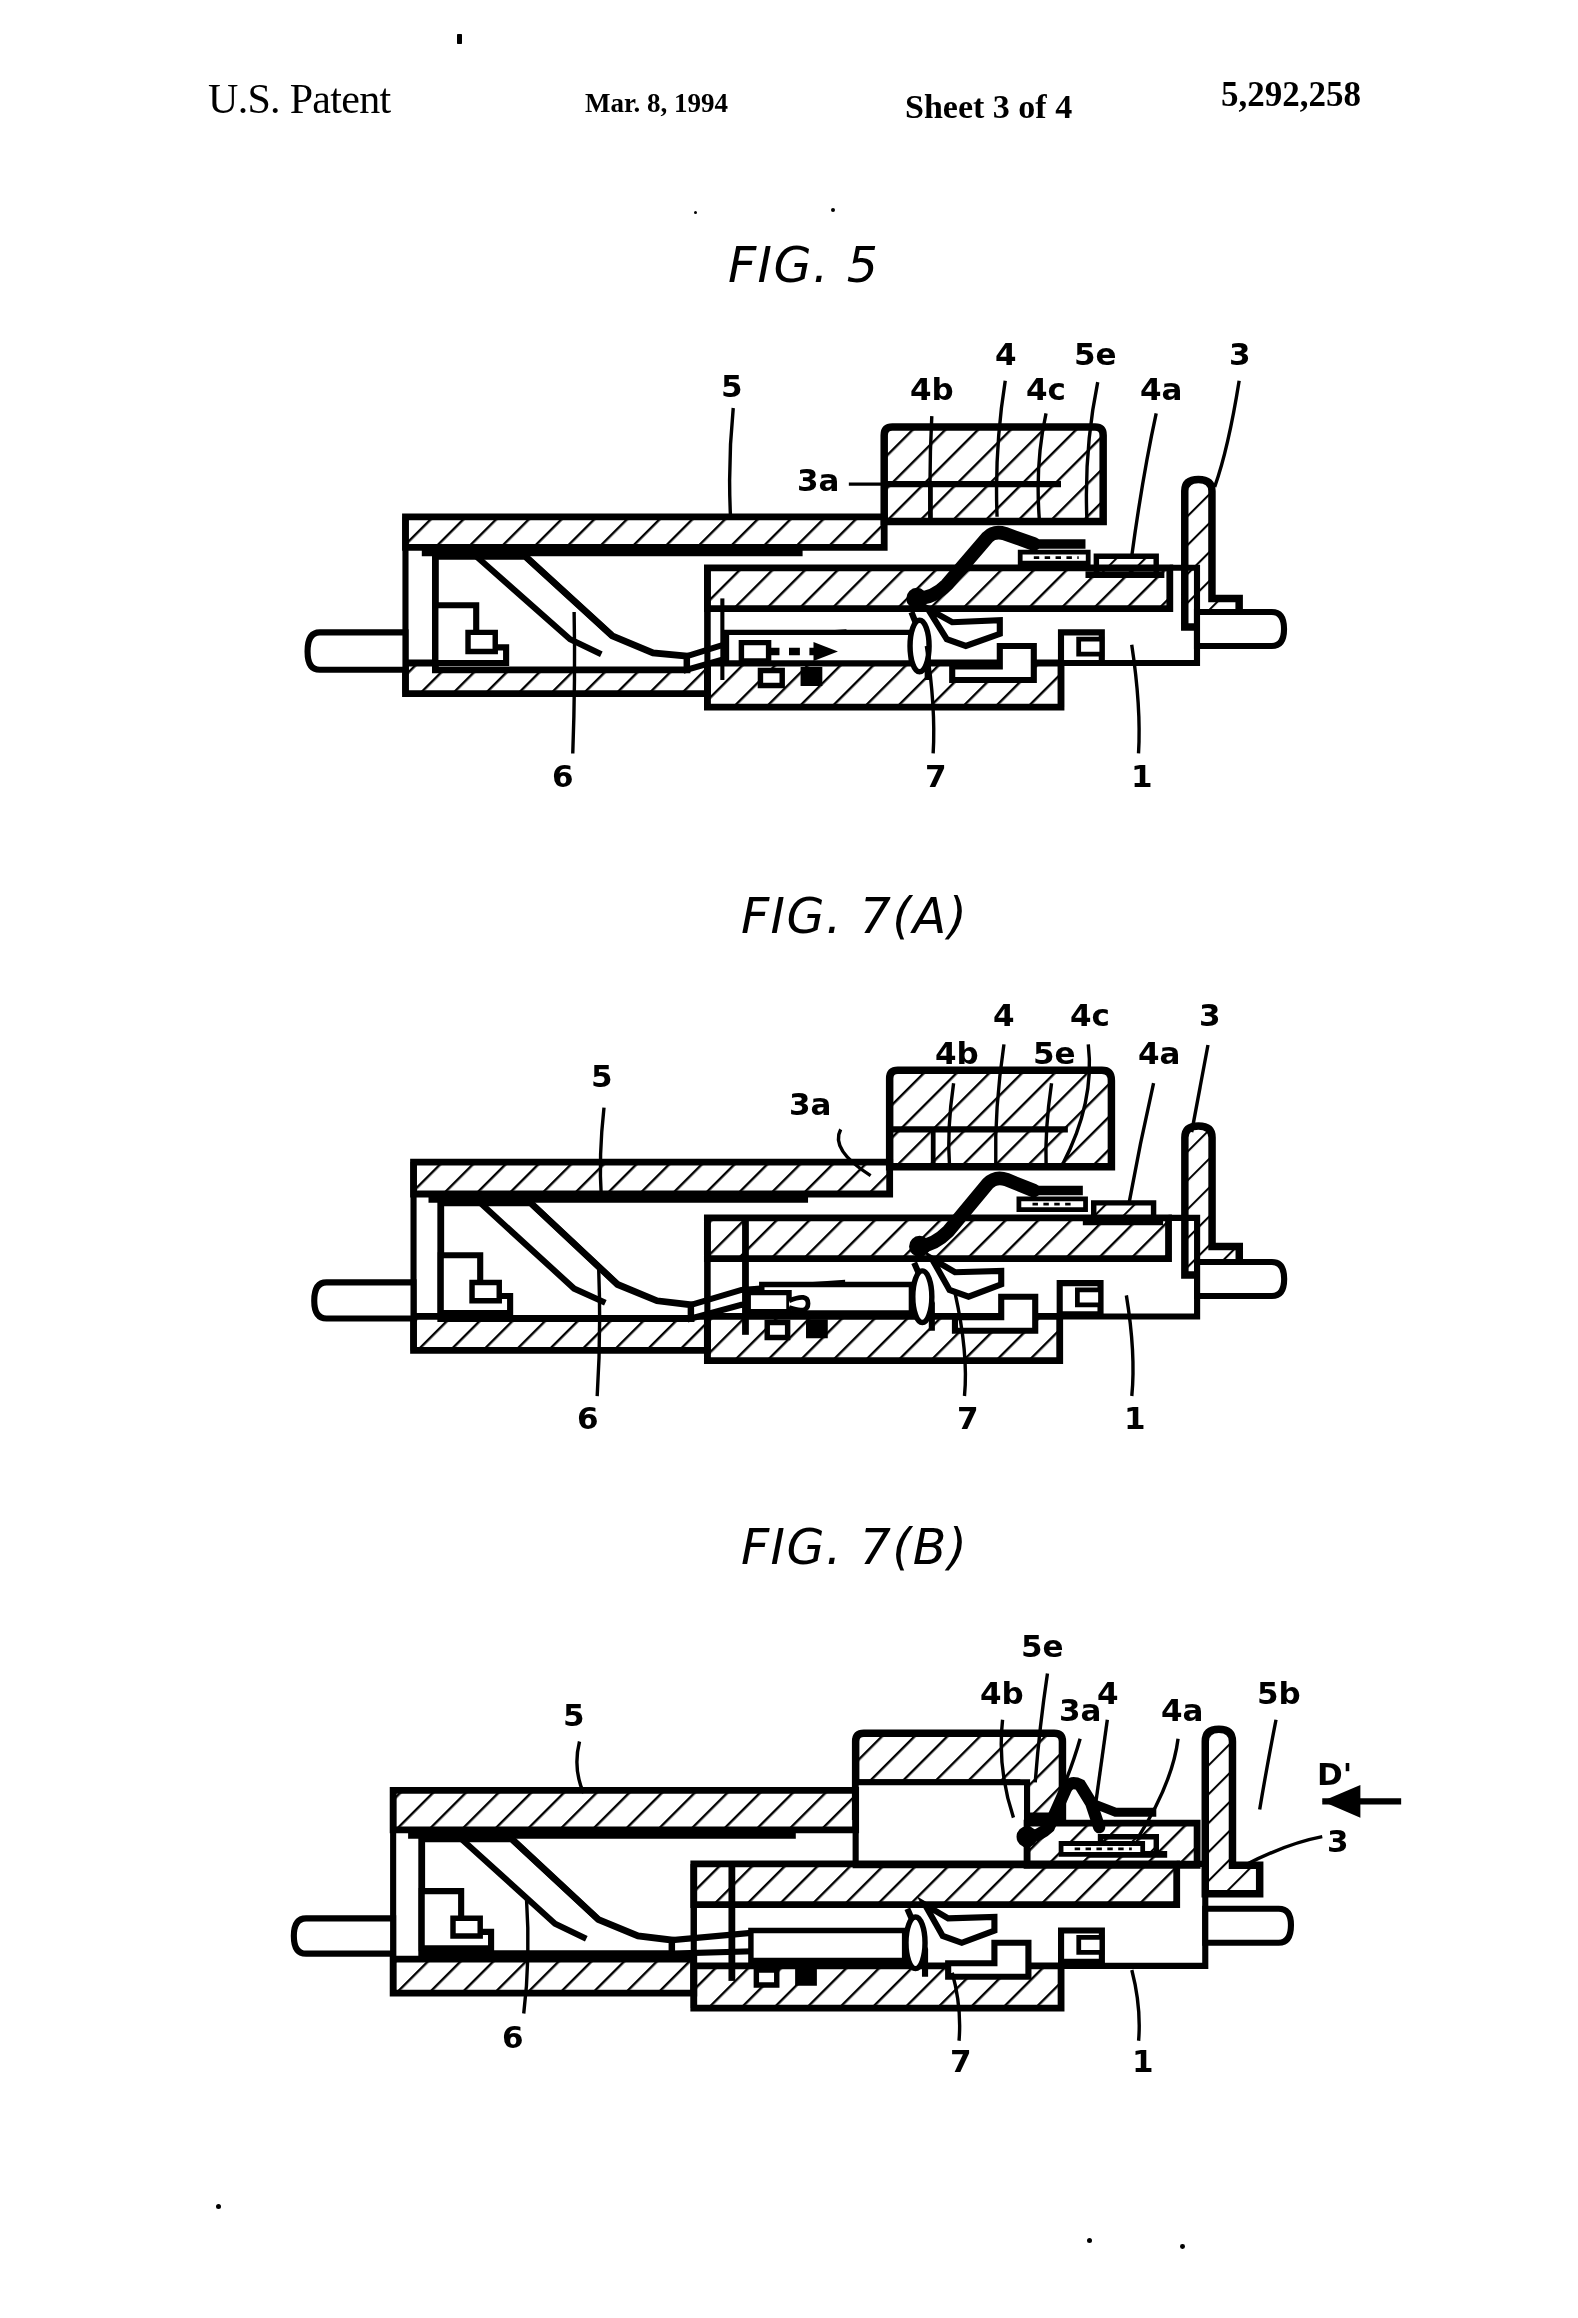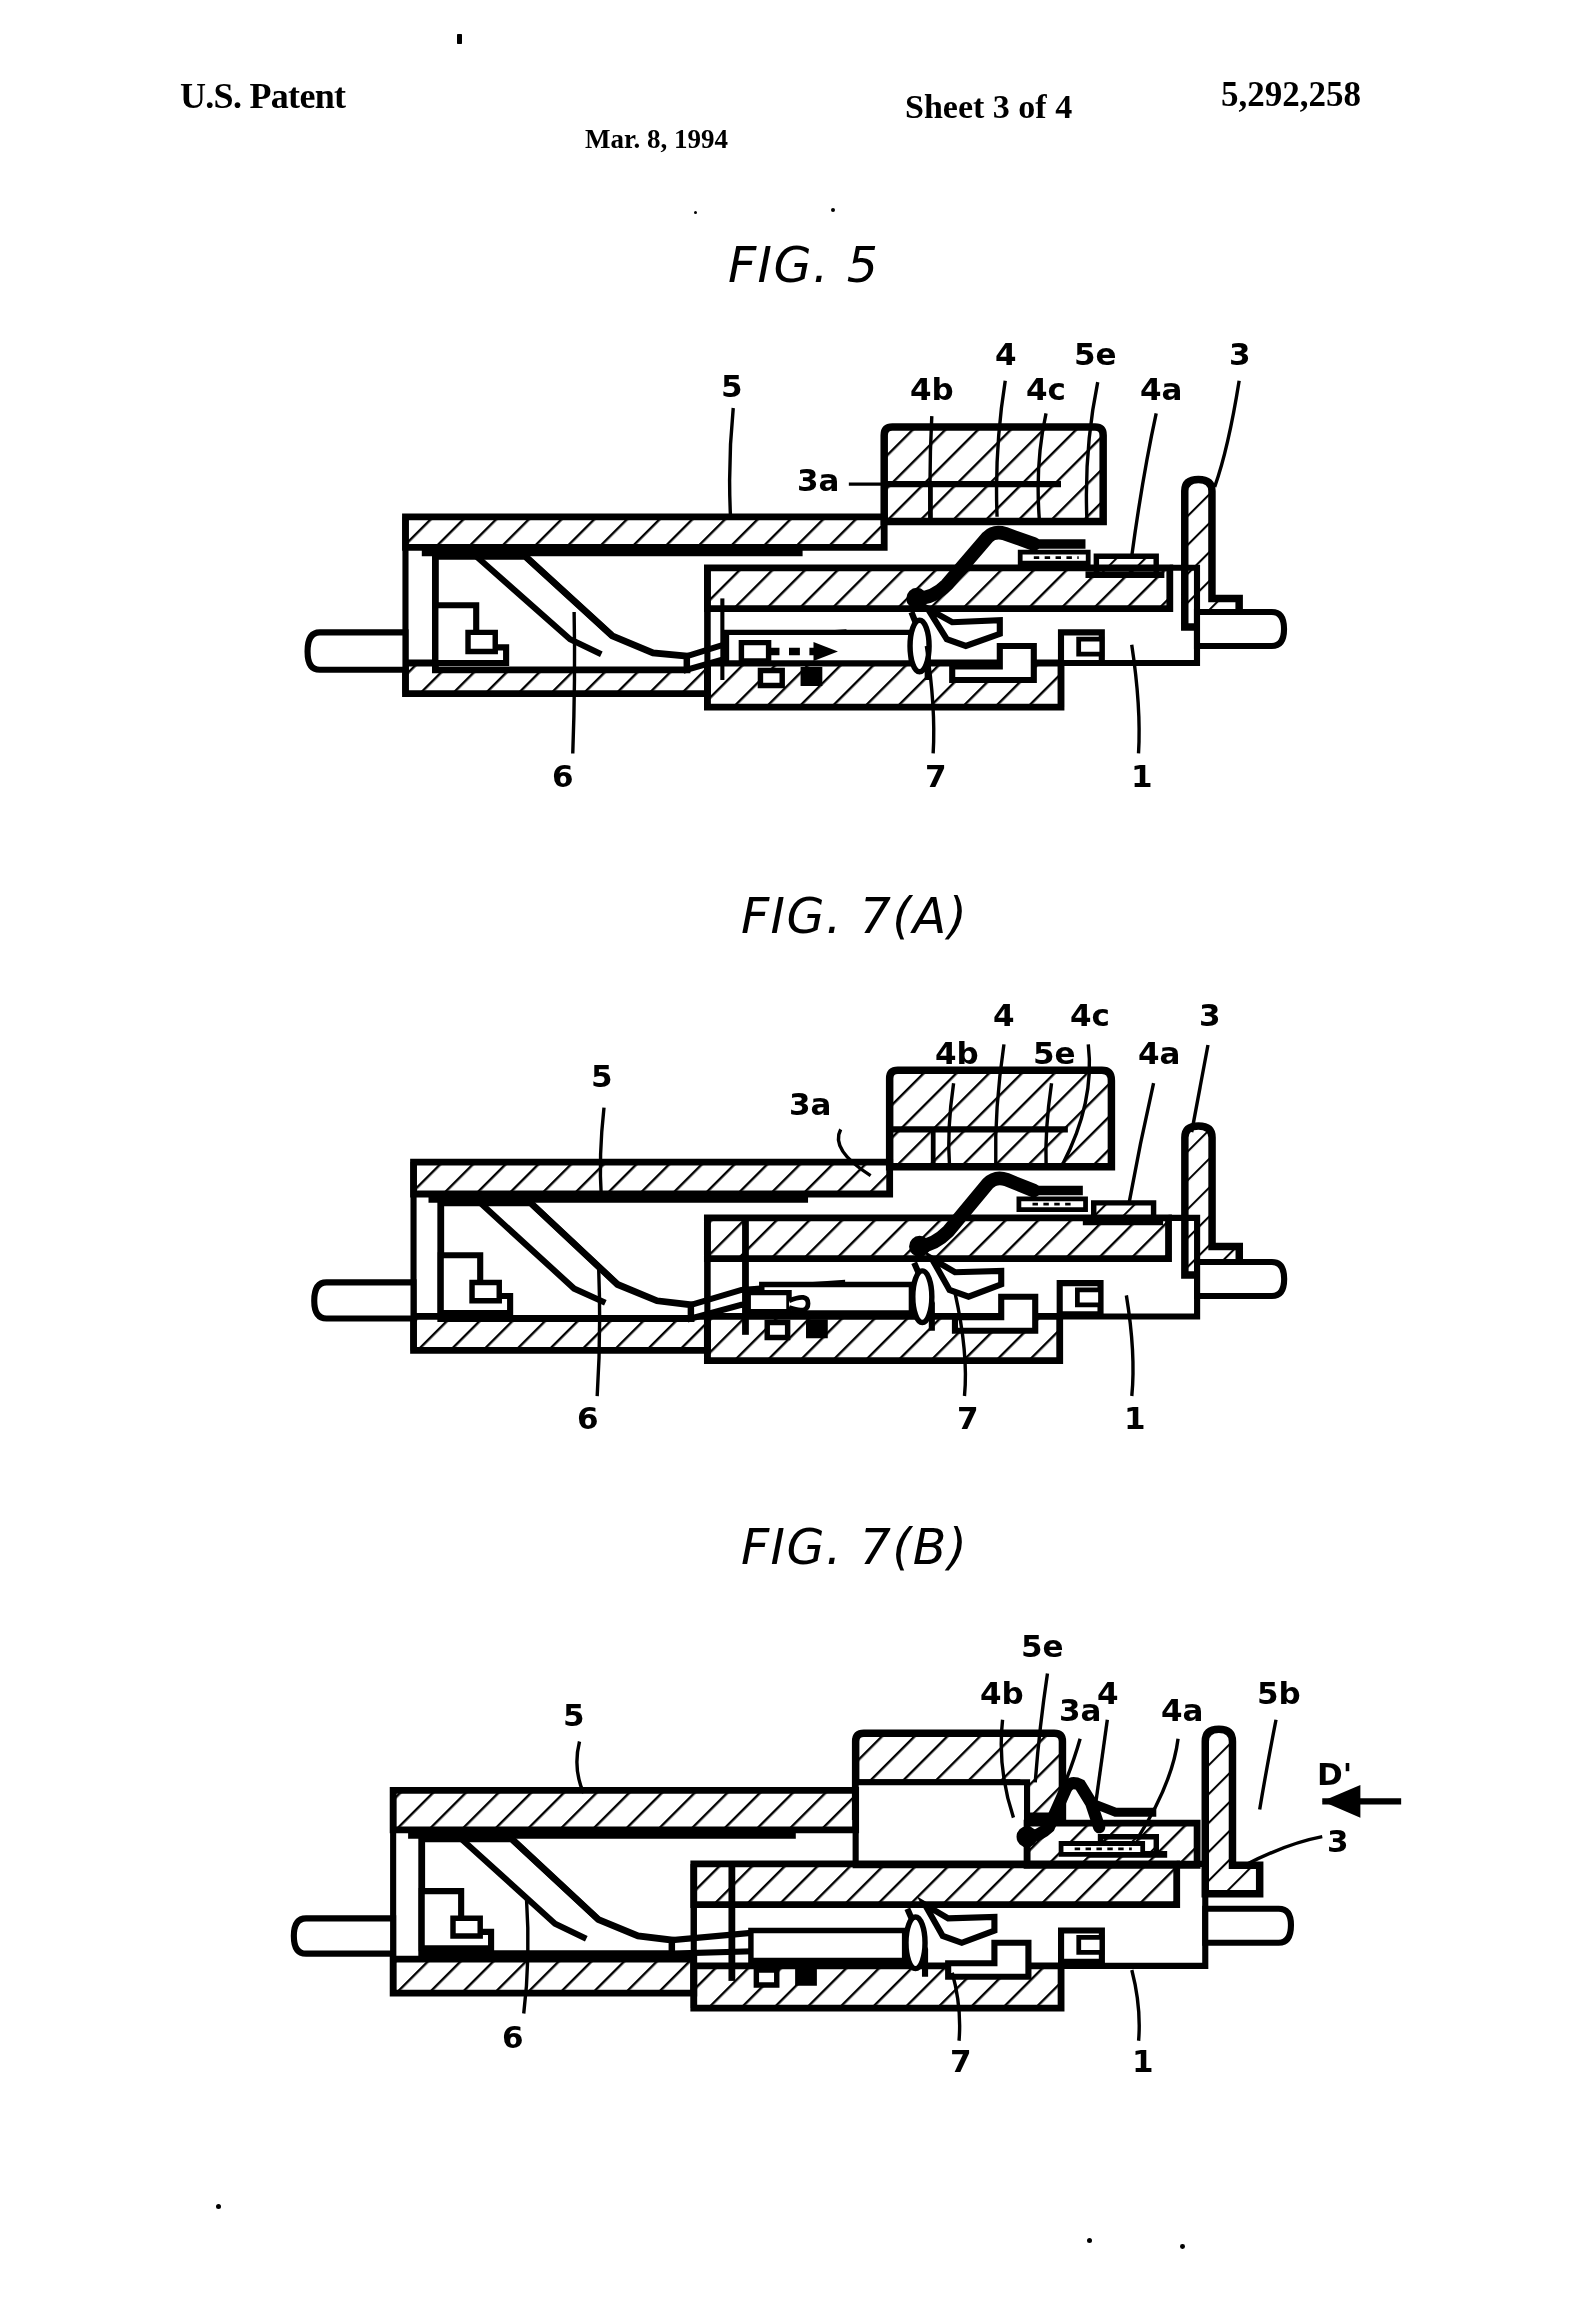--- a/index.html
+++ b/index.html
@@ -2,23 +2,23 @@
 <html style="font-size:11px"><head>
 <meta charset="utf-8">
 <style>
   html,body{margin:0;padding:0;background:#fff;}
   body{width:1578px;height:2319px;position:relative;overflow:hidden;
        font-family:"Liberation Serif",serif;color:#000;}
 
   
   #patent-header{position:absolute;left:0;top:0;width:1578px;height:143px;}
   #patent-header .hdr{position:absolute;white-space:nowrap;}
-  #hdr-office{left:180px;top:75px;font-size:36px;font-weight:bold;
+  #hdr-office{left:208px;top:75px;font-size:42px;font-weight:normal;
               font-family:"Liberation Serif",serif;letter-spacing:-0.7px;}
-  #hdr-date{left:585px;top:88px;font-size:27px;font-weight:bold;margin-top:36px;}
+  #hdr-date{left:585px;top:88px;font-size:27px;font-weight:bold;}
   #hdr-sheet{left:905px;top:88px;font-size:34px;font-weight:bold;}
   #hdr-number{left:1221px;top:75px;font-size:35px;font-weight:bold;letter-spacing:0px;}
 
   .speck{position:absolute;background:#000;border-radius:50%;}
 
   
   .figure{position:absolute;left:0;width:1578px;}
   .fig-title{position:absolute;font-family:"DejaVu Sans",sans-serif;
              font-style:italic;font-weight:500;font-size:49px;
              letter-spacing:1.4px;white-space:nowrap;margin-left:20px;}

